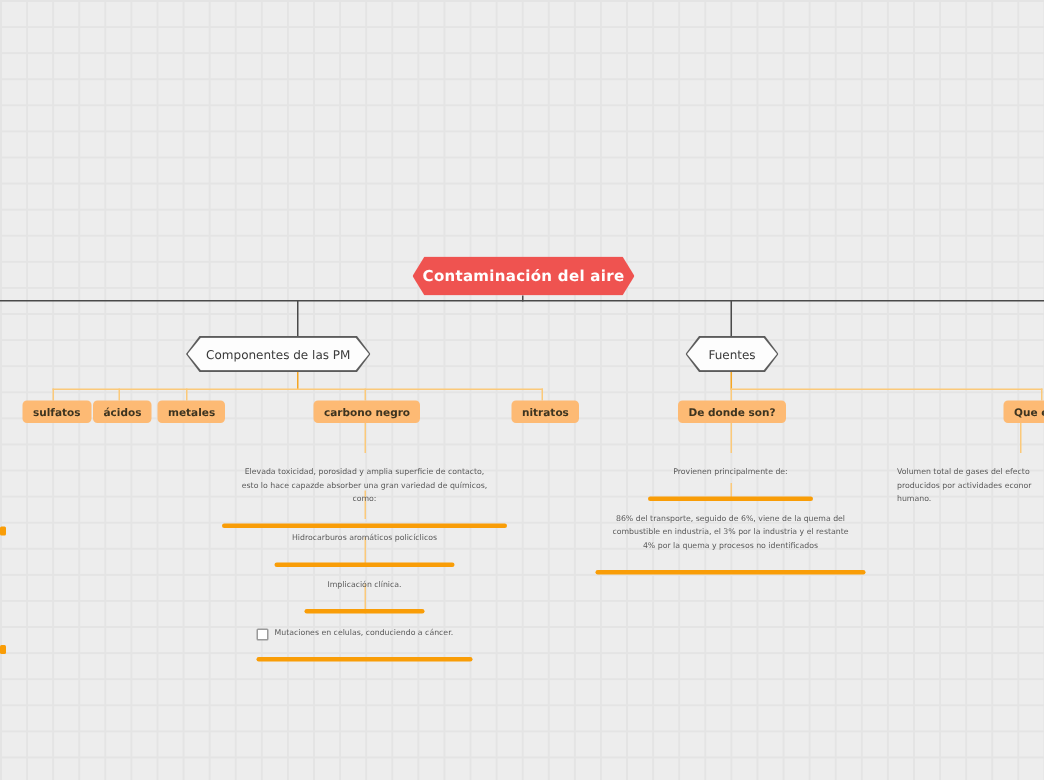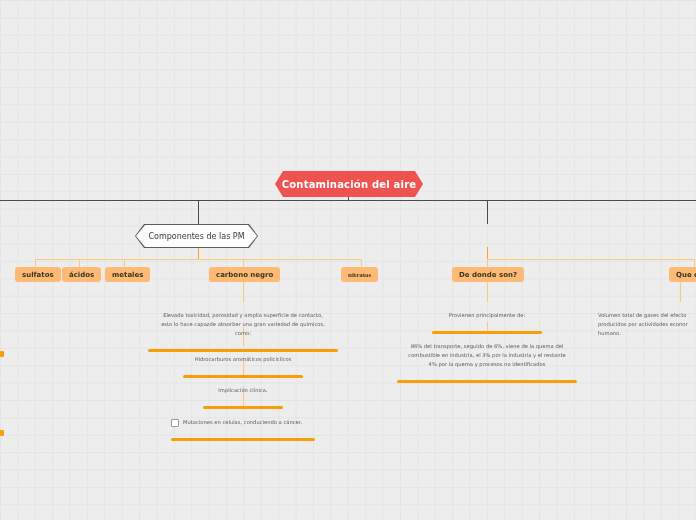--- a/index.html
+++ b/index.html
@@ -165,40 +165,45 @@
   <div class="conn orange-l" style="left:487px; top:259px; width:1px; height:8px;"></div>
   <div class="conn orange-l" style="left:694px; top:259px; width:1px; height:8px;"></div>
   <div class="conn orange-l" style="left:487px; top:282px; width:1px; height:20px;"></div>
   <div class="conn orange-l" style="left:487px; top:322px; width:1px; height:11px;"></div>
   <div class="conn orange-l" style="left:680px; top:282px; width:1px; height:20px;"></div>
 
   <div class="hexnode root-node">
     <span>Contaminación del aire</span>
   </div>
 
-  <div class="hex2" style="left:135px; top:224px; width:123px;">
+  <div class="hex2" style="left:124px; top:224px; width:123px;">
     <div class="hexbg"></div>
     <div class="hexfg"></div>
     <span>Componentes de las PM</span>
   </div>
 
+  <div class="hex2" style="left:457px; top:224px; width:62px;">
+    <div class="hexbg"></div>
+    <div class="hexfg"></div>
+    <span>Fuentes</span>
+  </div>
 
   <div class="pill" style="left:15px; top:267px;">
     <span>sulfatos</span>
   </div>
   <div class="pill" style="left:62px; top:267px;justify-content:flex-end;">
     <span>ácidos</span>
   </div>
   <div class="pill" style="left:105px; top:267px;">
     <span>metales</span>
   </div>
   <div class="pill" style="left:209px; top:267px;align-items:center;">
     <span>carbono negro</span>
   </div>
-  <div class="pill" style="left:341px; top:267px;font-family:Liberation Serif, serif;">
+  <div class="pill" style="left:341px; top:267px;">
     <span>nitratos</span>
   </div>
 
   <div class="pill" style="left:452px; top:267px;align-items:center;">
     <span>De donde son?</span>
   </div>
   <div class="pill" style="left:669px; top:267px;">
     <span>Que e</span>
   </div>
 

